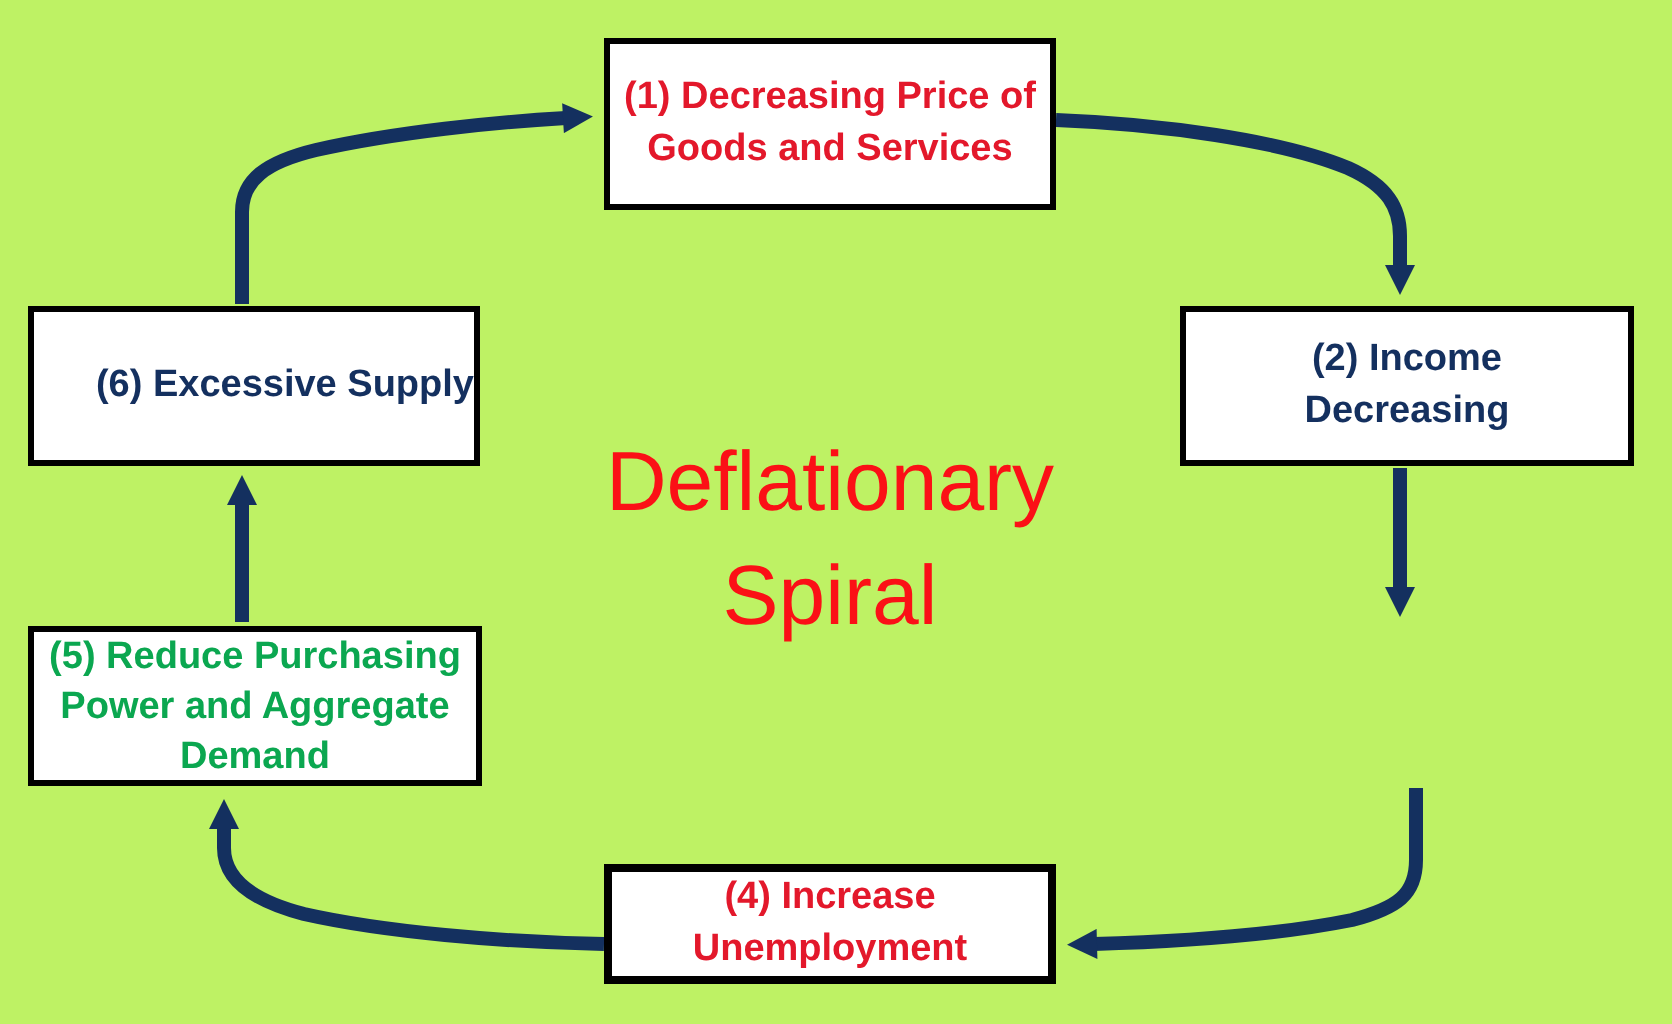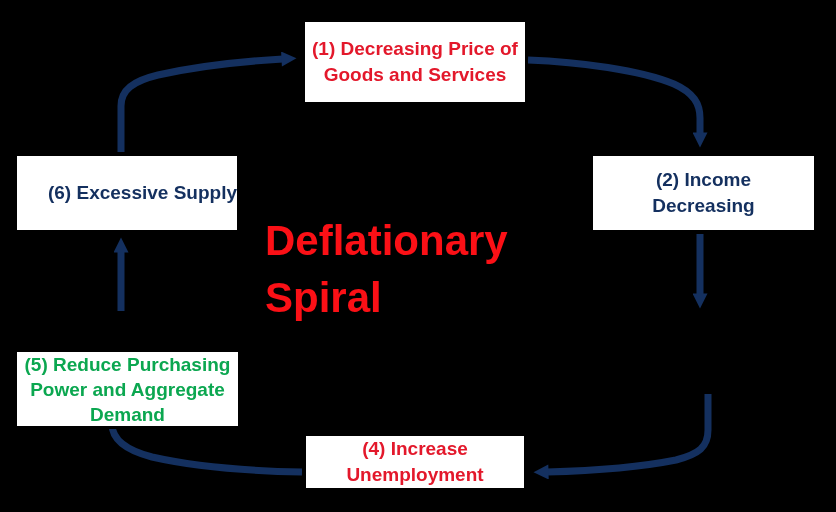--- a/index.html
+++ b/index.html
@@ -5,21 +5,21 @@
   html, body {
     margin: 0;
     padding: 0;
     background: #ffffff;
     font-family: "Liberation Sans", "DejaVu Sans", sans-serif;
   }
   .canvas {
     position: relative;
     width: 836px;
     height: 512px;
-    background: #000000;
+    background: #bef264;
     overflow: hidden;
   }
   .arrows {
     position: absolute;
     left: 0;
     top: 0;
     width: 836px;
     height: 512px;
   }
   .arrows path.flow {
@@ -42,33 +42,34 @@
     display: block;
     white-space: pre-line;
     font-weight: bold;
     font-size: 19px;
     line-height: 26px;
   }
   .node1 { left: 302px; top: 19px;  width: 226px; height: 86px; }
   .node2 { left: 590px; top: 153px; width: 227px; height: 80px; }
   .node3 { left: 590px; top: 313px; width: 227px; height: 80px; }
   .node4 { left: 302px; top: 432px; width: 226px; height: 60px; border-width: 4px; }
-  .node5 { left: 14px;  top: 313px; width: 227px; height: 80px; margin-top: 36px; }
+  .node5 { left: 14px;  top: 313px; width: 227px; height: 80px; }
   .node5 .node-text { line-height: 25px; }
   .node6 { left: 14px;  top: 153px; width: 226px; height: 80px; justify-content: flex-end; }
   .text-red   { color: #e3182b; }
   .text-navy  { color: #14305f; }
   .text-green { color: #0ba750; }
   .center-title {
     position: absolute;
     left: 265px;
     top: 212px;
     width: 300px;
+    text-align: center;
     white-space: pre-line;
-    font-weight: bold;
+    font-weight: normal;
     font-size: 42px;
     line-height: 57px;
     color: #fb1016;
   }
 </style>
 </head>
 <body>
 
 <div class="canvas">
 

